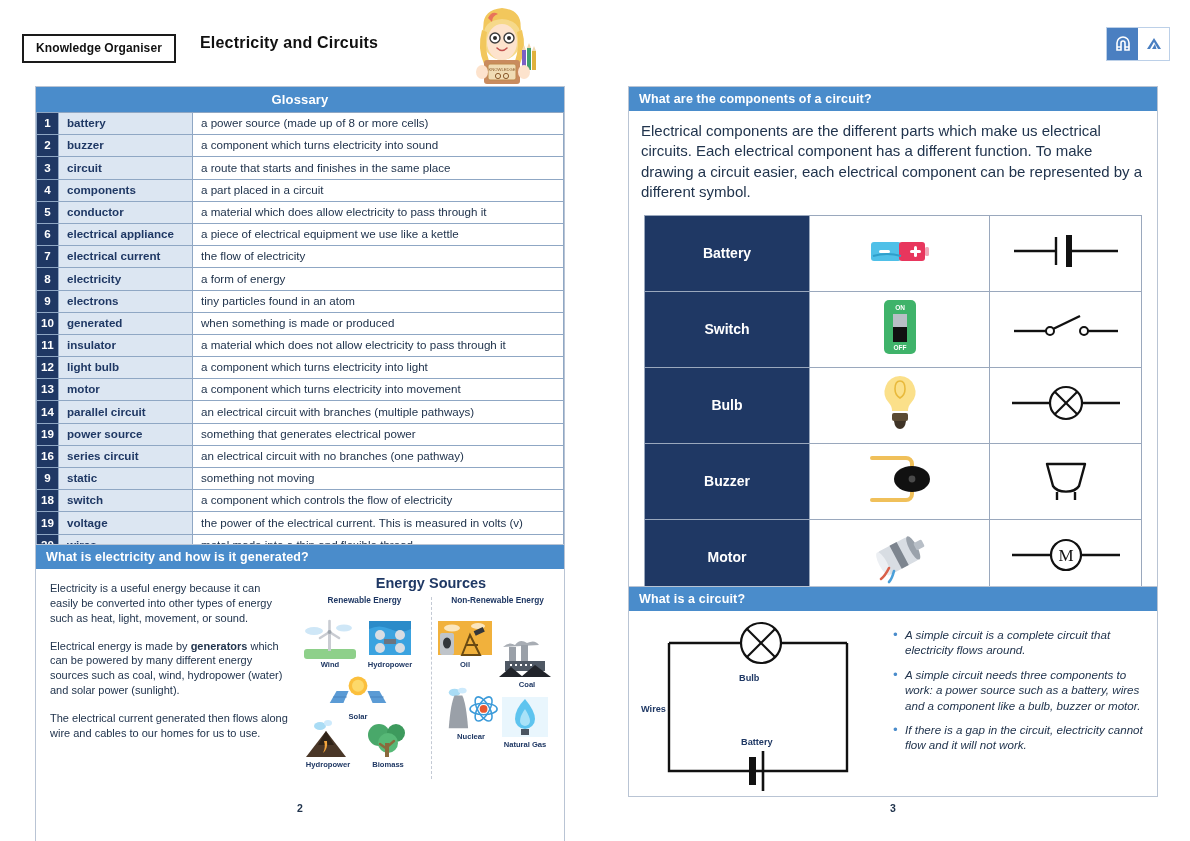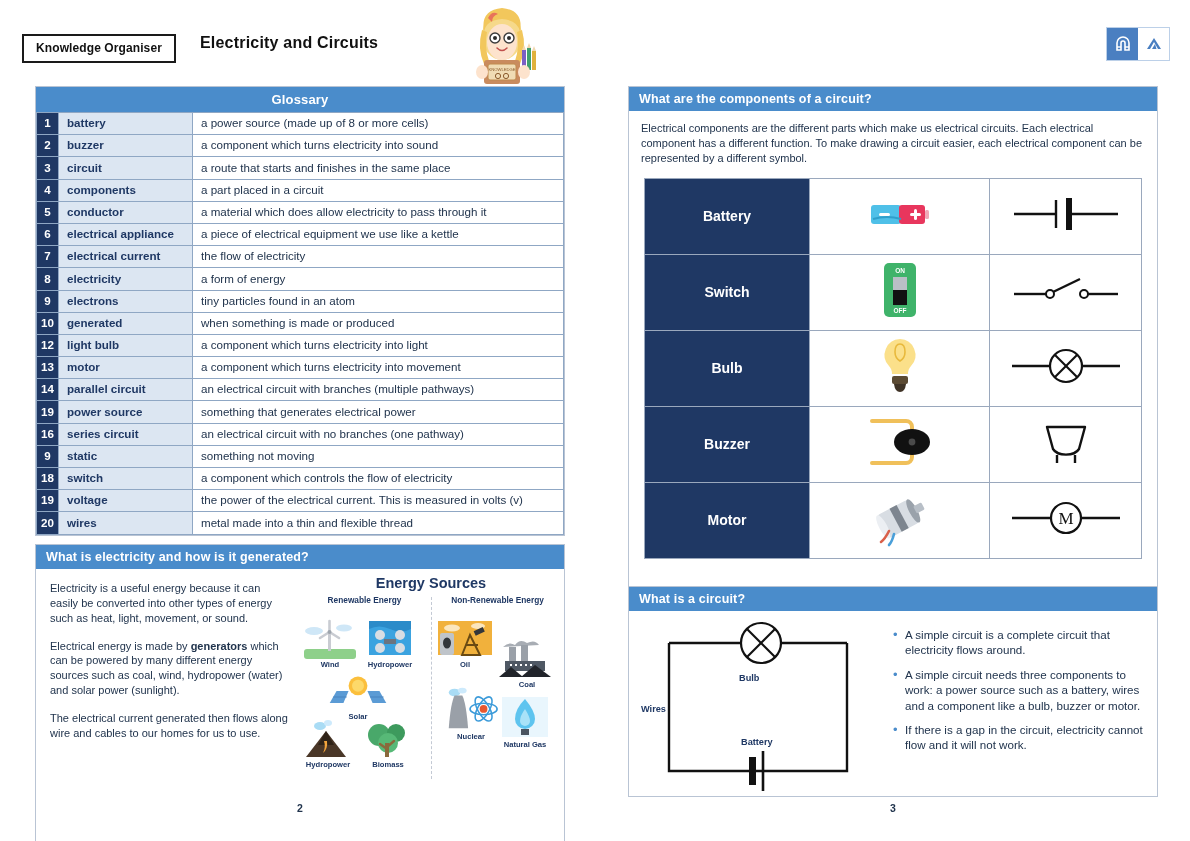--- a/index.html
+++ b/index.html
@@ -74,35 +74,35 @@
   .divider-dots {
     position: absolute; left: 50%; top: 2px; bottom: 2px;
     border-left: 1px dashed #c3c9d4;
   }
   .es-item { position: absolute; text-align: center; width: 60px; }
   .es-item .cap { font-size: 7.6px; font-weight: bold; color: #1f3864; margin-top: 1px; }
   .es-art { height: 40px; display: flex; align-items: flex-end; justify-content: center; }
 
   
   #components { left: 628px; top: 86px; width: 530px; height: 632px; }
-  .comp-intro { padding: 10px 12px 12px 12px; font-size: 11px; line-height: 1.36; color: #21344d; }
+  .comp-intro { padding: 10px 12px 12px 12px; font-size: 15px; line-height: 1.36; color: #21344d; }
   #comp-table { width: 498px; margin: 0 auto; border-collapse: collapse; }
   #comp-table td { border: 1px solid #9aa8bd; height: 76px; }
   td.c-label {
     width: 165px; background: #1f3864; color: #fff;
     font-weight: bold; font-size: 14px; text-align: center;
   }
   td.c-photo { width: 180px; text-align: center; background: #fff; }
   td.c-sym { text-align: center; background: #fff; }
 
   
   #circuit { left: 628px; top: 586px; width: 530px; height: 211px; }
   .circuit-body { display: flex; height: 186px; }
   .circuit-diagram { width: 258px; position: relative; }
-  .circuit-notes { flex: 1; padding: 16px 12px 9px 4px; }
+  .circuit-notes { flex: 1; padding: 16px 12px 9px 4px; font-style: italic; }
   .circuit-notes li {
     list-style: none; position: relative; padding-left: 14px;
     font-size: 11.6px; line-height: 1.33; color: #21344d; margin-bottom: 9px;
   }
   .circuit-notes li:before {
     content: "•"; position: absolute; left: 2px; top: -1px;
     color: #4a8ccb; font-size: 13px;
   }
   .dg-label { position: absolute; font-size: 9.2px; font-weight: bold; color: #1f3864; }
 
@@ -213,20 +213,25 @@
           <td class="g-num">9</td>
           <td class="g-term">electrons</td>
           <td class="g-def">tiny particles found in an atom</td>
         </tr>
         <tr>
           <td class="g-num">10</td>
           <td class="g-term">generated</td>
           <td class="g-def">when something is made or produced</td>
         </tr>
         <tr>
+          <td class="g-num">11</td>
+          <td class="g-term">insulator</td>
+          <td class="g-def">a material which does not allow electricity to pass through it</td>
+        </tr>
+        <tr>
           <td class="g-num">12</td>
           <td class="g-term">light bulb</td>
           <td class="g-def">a component which turns electricity into light</td>
         </tr>
         <tr>
           <td class="g-num">13</td>
           <td class="g-term">motor</td>
           <td class="g-def">a component which turns electricity into movement</td>
         </tr>
         <tr>

